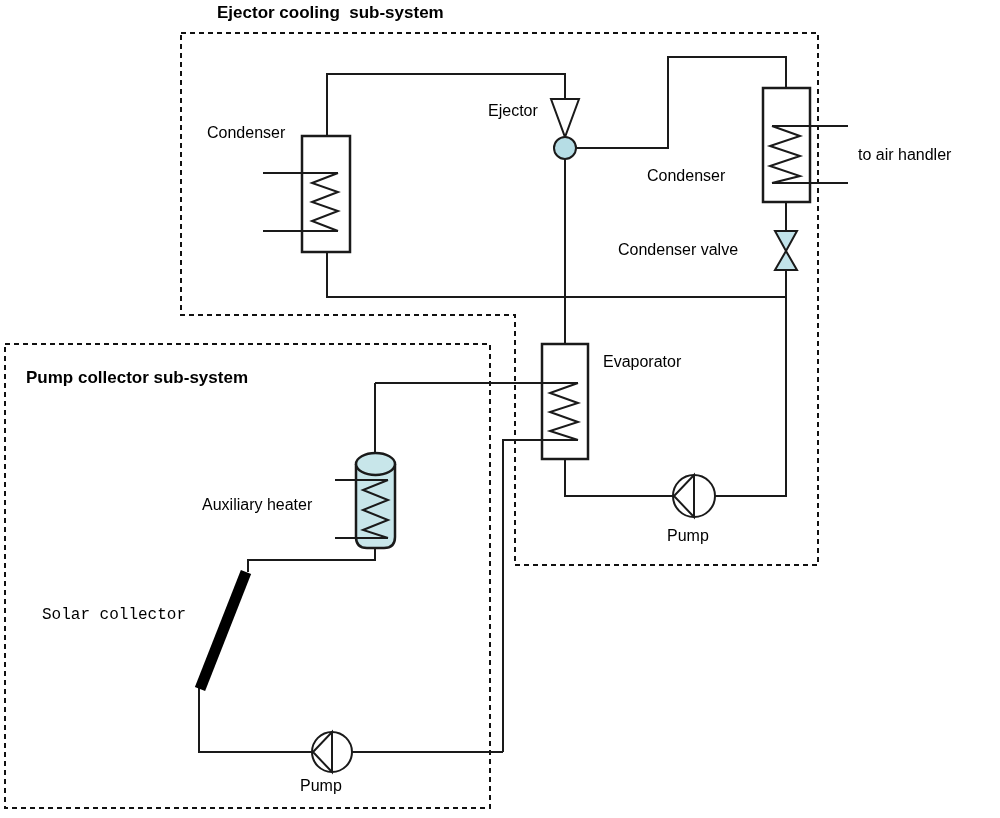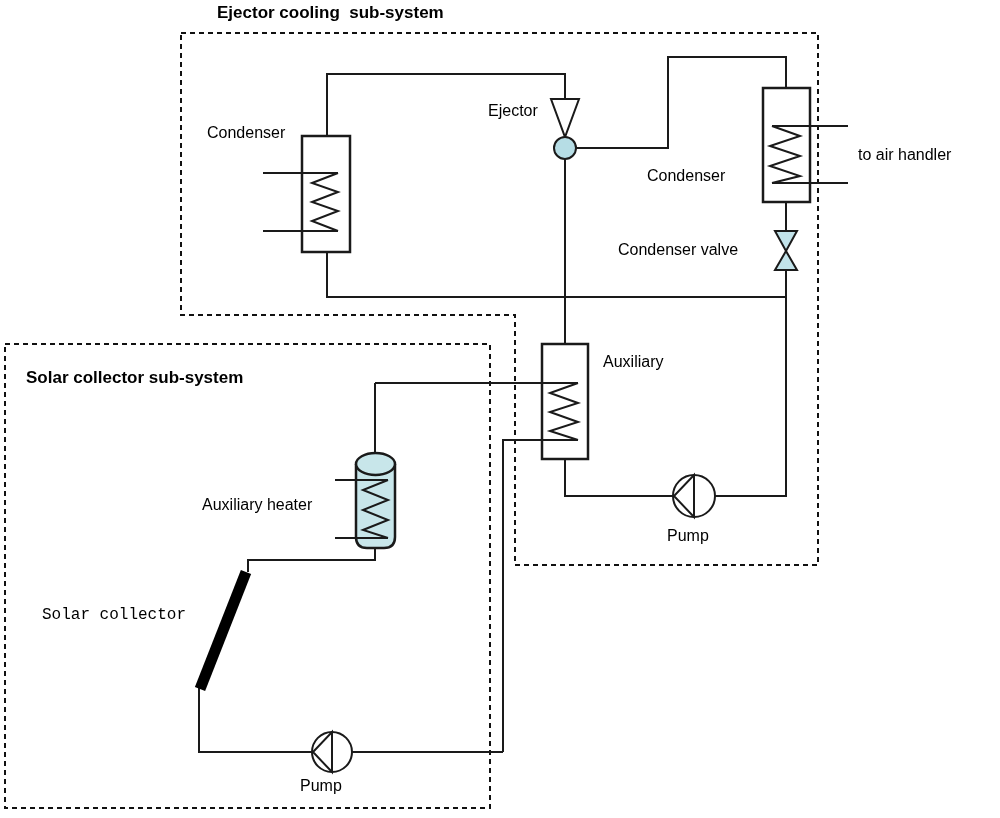--- a/index.html
+++ b/index.html
@@ -103,26 +103,26 @@
 
     <line x1="246" y1="572" x2="200" y2="689" stroke="#000000" stroke-width="11"></line>
 
     <g>
       <circle cx="332" cy="752" r="20" fill="#ffffff" stroke="#1a1a1a" stroke-width="2"></circle>
       <path d="M332,732 V772 L313,752 Z" fill="#ffffff" stroke="#1a1a1a" stroke-width="2"></path>
     </g>
   </svg>
 
   <div class="ttl" style="left:186px;top:3px;margin-left:31px;">Ejector cooling  sub-system</div>
-  <div class="ttl" style="left:26px;top:368px;">Solar collector sub-system</div>
+  <div class="ttl" style="left:26px;top:368px;">Pump collector sub-system</div>
 
   <div class="lbl" style="left:207px;top:107px;margin-top:16px;">Condenser</div>
   <div class="lbl" style="left:488px;top:101px;text-align:right;">Ejector</div>
   <div class="lbl" style="left:647px;top:166px;">Condenser</div>
   <div class="lbl" style="left:858px;top:145px;">to air handler</div>
   <div class="lbl" style="left:618px;top:240px;">Condenser valve</div>
-  <div class="lbl" style="left:603px;top:352px;">Auxiliary</div>
+  <div class="lbl" style="left:603px;top:352px;">Evaporator</div>
   <div class="lbl" style="left:667px;top:526px;">Pump</div>
   <div class="lbl" style="left:202px;top:495px;text-align:right;">Auxiliary heater</div>
   <div class="lbl" style="left:42px;top:606px;font-family:Liberation Mono, monospace;">Solar collector</div>
   <div class="lbl" style="left:300px;top:776px;">Pump</div>
 
 </div>
 
 </body></html>

